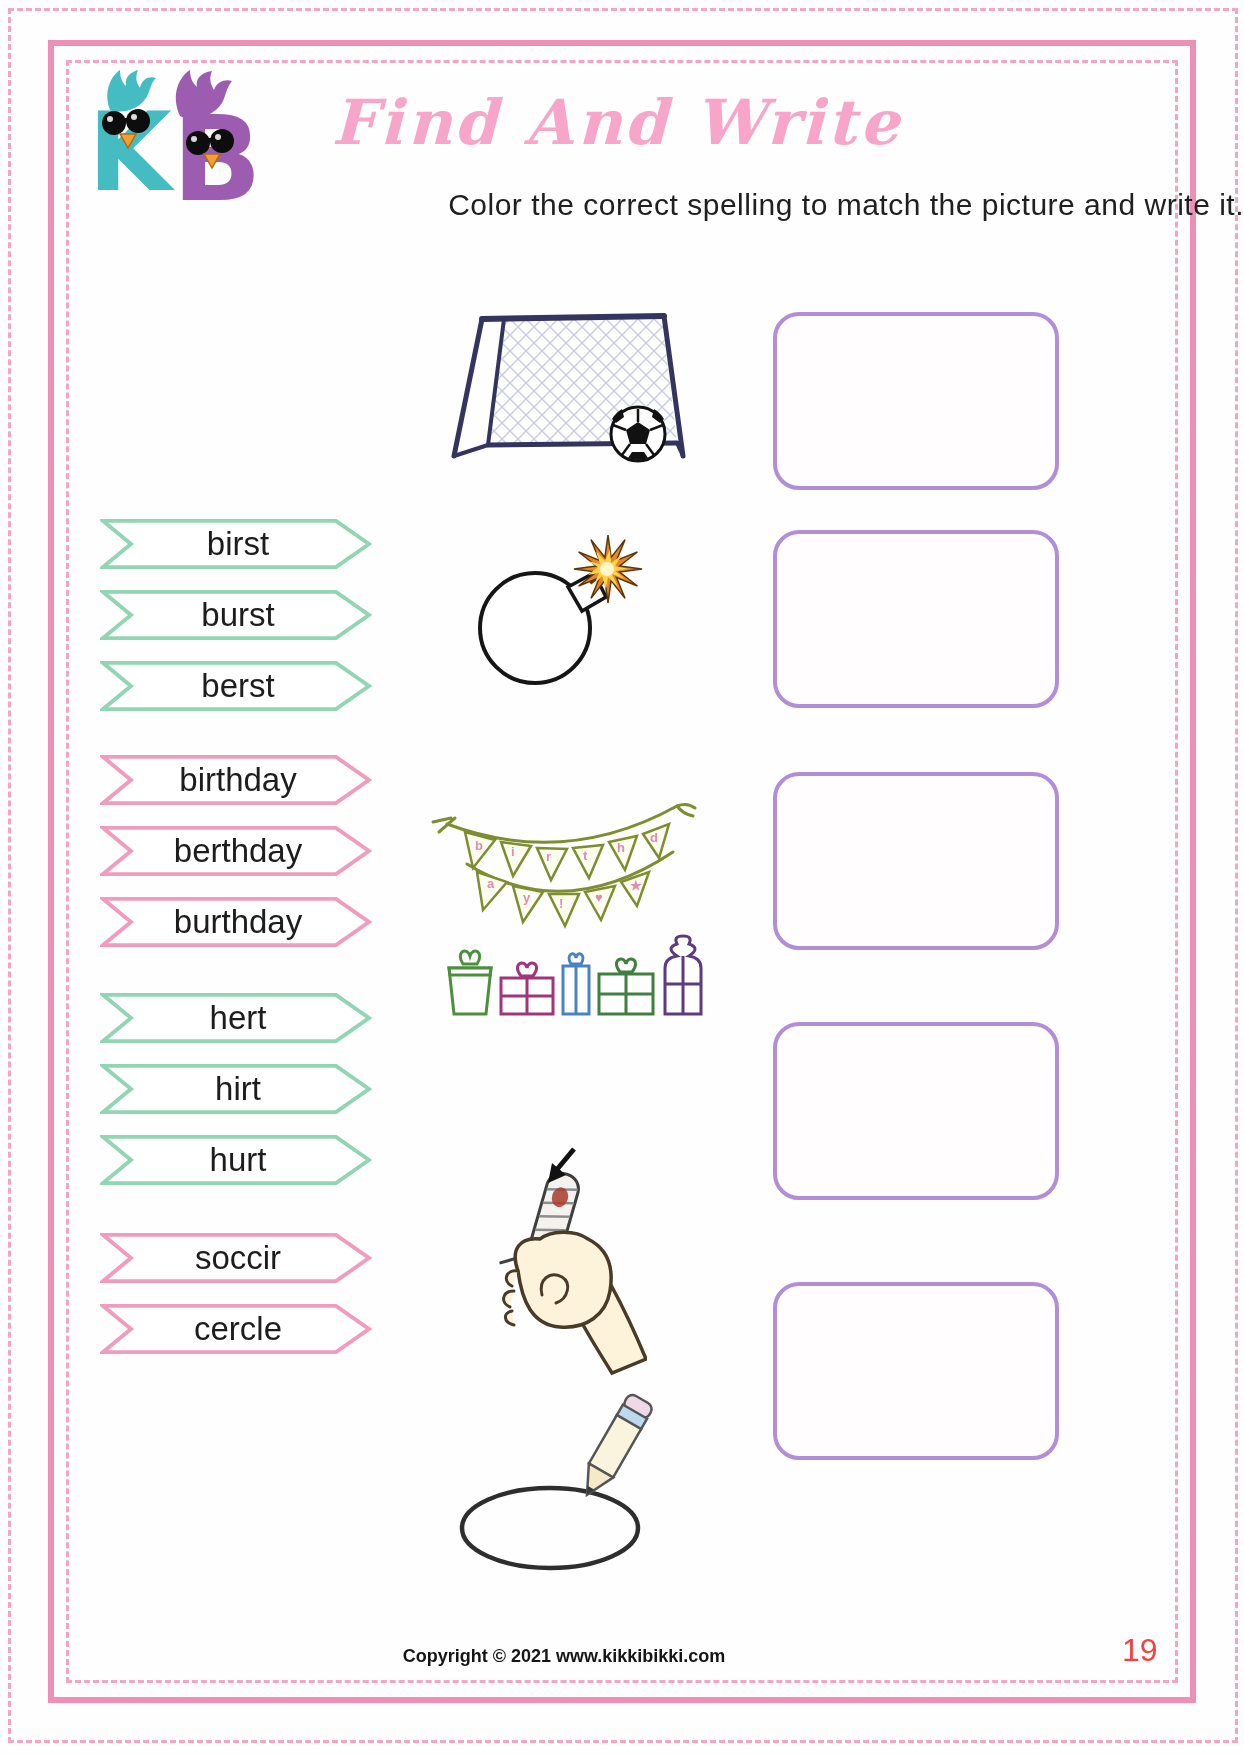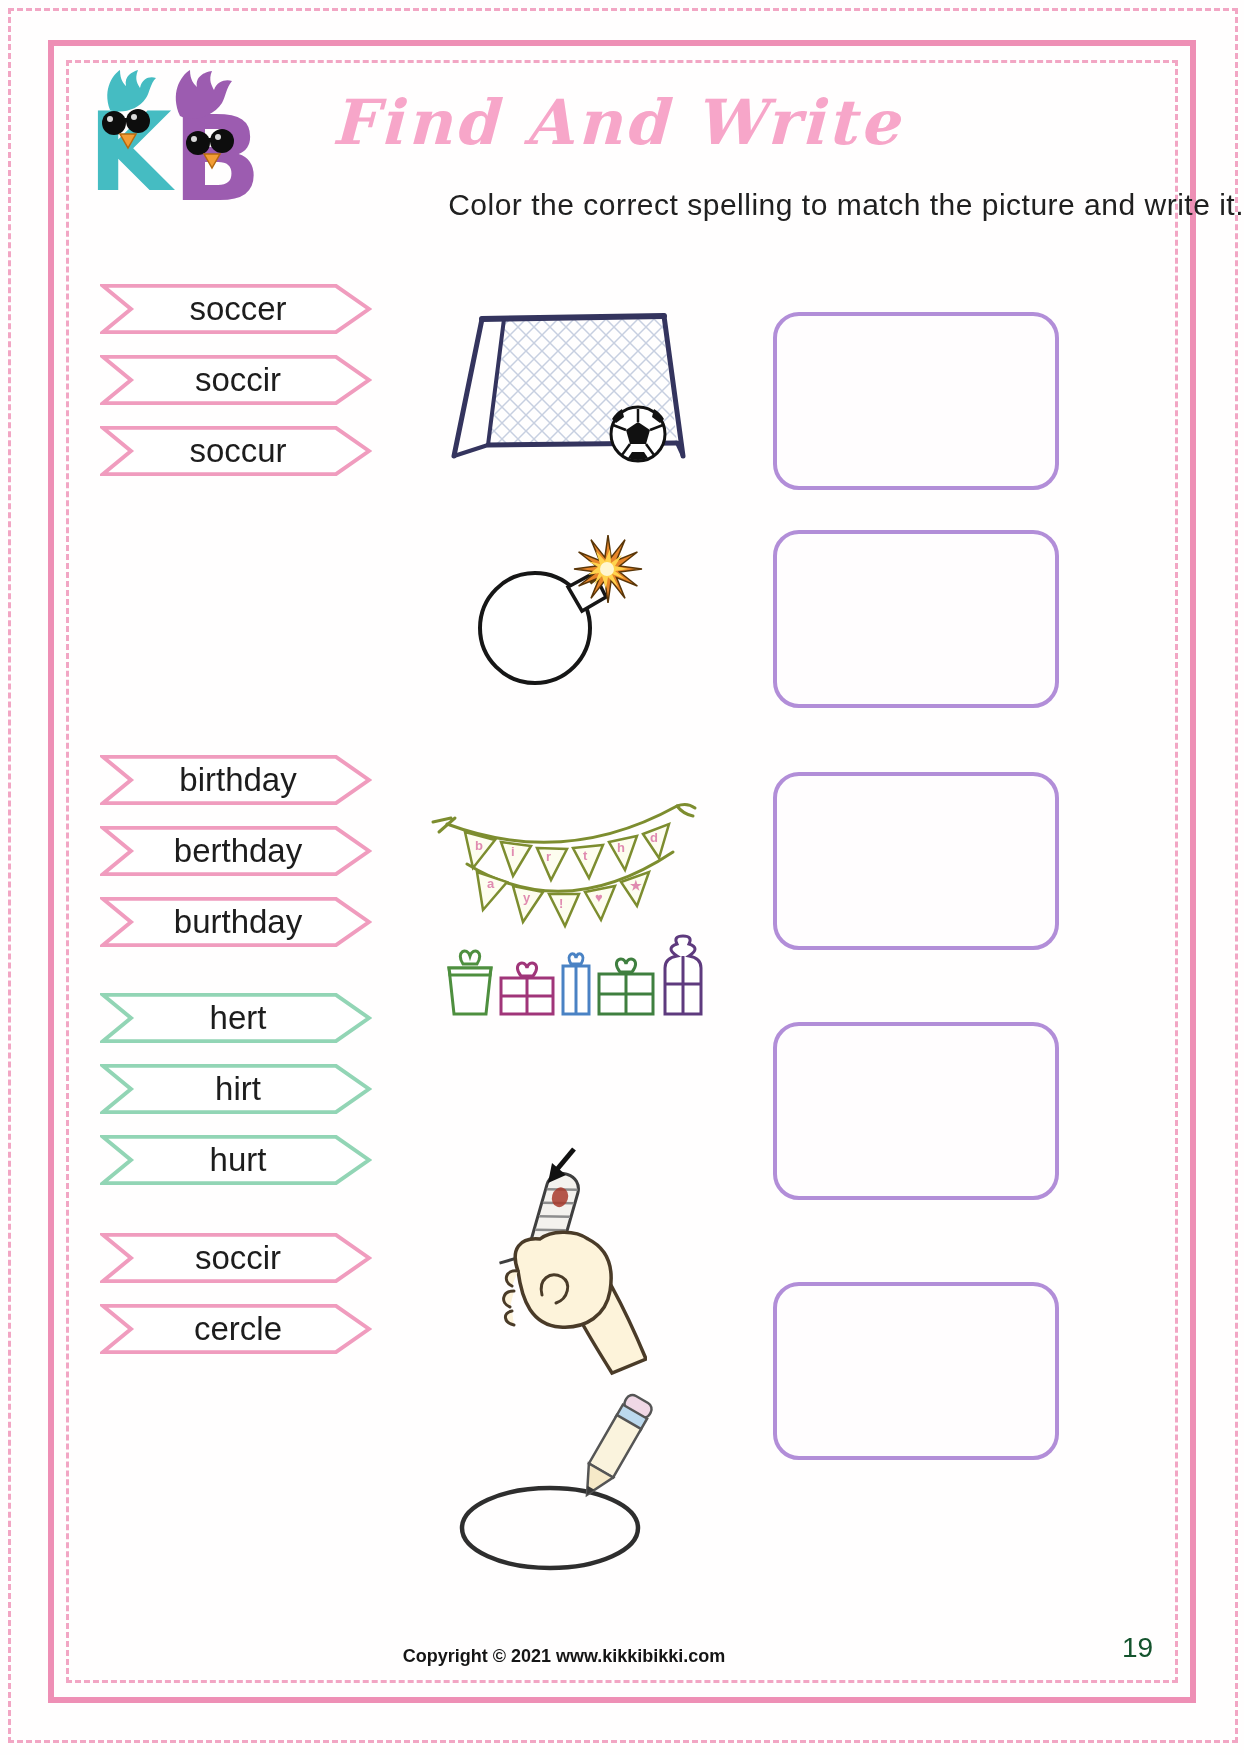--- a/index.html
+++ b/index.html
@@ -41,21 +41,21 @@
     position:absolute; left:773px; width:278px; height:170px;
     border:4px solid #b28ed8; border-radius:26px; background:#fffdfe;
   }
 
   .copyright {
     position:absolute; left:4px; top:1646px; width:1120px; text-align:center;
     font-size:18px; font-weight:600; color:#151515;
   }
   .page-number {
     position:absolute; left:1122px; top:1632px; width:60px;
-    font-size:28px; color:#14532d;
+    font-size:32px; color:#ef4444;
   }
 </style>
 </head>
 <body>
 
 <div class="sheet">
   <div class="border-outer-dash"></div>
   <div class="border-solid"></div>
   <div class="border-inner-dash"></div>
 
@@ -80,40 +80,20 @@
       <rect x="124" y="70" width="14" height="4" fill="#0d0d0d"></rect>
       <circle cx="114" cy="71" r="3" fill="#ffffff" opacity="0.85"></circle>
       <circle cx="138" cy="69" r="3" fill="#ffffff" opacity="0.85"></circle>
     </g>
     <path d="M124,86 L140,86 L132,100 Z" fill="#f29d35" stroke="#b5690f" stroke-width="1.5"></path>
   </svg>
 
   <div class="title">Find And Write</div>
   <div class="instruction">Color the correct spelling to match the picture and write it.</div>
 
-  <div class="word-stack row-pink" style="top:283px">
-    <div class="arrow">
-      <svg viewBox="0 0 272 54" preserveAspectRatio="none">
-          <path d="M3,3 L236,3 L269,27 L236,51 L3,51 L31,27 Z"></path>
-        </svg>
-      <span class="word">soccer</span>
-    </div>
-    <div class="arrow">
-      <svg viewBox="0 0 272 54" preserveAspectRatio="none">
-          <path d="M3,3 L236,3 L269,27 L236,51 L3,51 L31,27 Z"></path>
-        </svg>
-      <span class="word">soccir</span>
-    </div>
-    <div class="arrow">
-      <svg viewBox="0 0 272 54" preserveAspectRatio="none">
-          <path d="M3,3 L236,3 L269,27 L236,51 L3,51 L31,27 Z"></path>
-        </svg>
-      <span class="word">soccur</span>
-    </div>
-  </div>
 
   <svg class="picture" style="left:430px;top:303px;width:270px;height:175px" viewBox="0 0 270 175">
     <defs>
       <pattern id="net" width="16" height="16" patternUnits="userSpaceOnUse">
         <path d="M0,0 L16,16 M16,0 L0,16" stroke="#c7cfe0" stroke-width="1.5" fill="none"></path>
       </pattern>
       <clipPath id="netclip">
           <polygon points="74,16 232,14 247,140 58,142"></polygon>
         </clipPath>
     </defs>
@@ -137,20 +117,40 @@
           <path d="M200,141 L192,152"></path>
           <path d="M196,127 L183,122"></path>
       </g>
       <path d="M198,155 a27,27 0 0 0 20,0 l-4,-6 l-12,0 Z" fill="#111111"></path>
       <path d="M182,116 a27,27 0 0 1 10,-10 l2,8 l-8,6 Z" fill="#111111"></path>
       <path d="M234,116 a27,27 0 0 0 -10,-10 l-2,8 l8,6 Z" fill="#111111"></path>
     </g>
   </svg>
   <div class="answer-box" style="top:312px"></div>
 
+  <div class="word-stack row-teal" style="top:518px">
+    <div class="arrow">
+      <svg viewBox="0 0 272 54" preserveAspectRatio="none">
+          <path d="M3,3 L236,3 L269,27 L236,51 L3,51 L31,27 Z"></path>
+        </svg>
+      <span class="word">birst</span>
+    </div>
+    <div class="arrow">
+      <svg viewBox="0 0 272 54" preserveAspectRatio="none">
+          <path d="M3,3 L236,3 L269,27 L236,51 L3,51 L31,27 Z"></path>
+        </svg>
+      <span class="word">burst</span>
+    </div>
+    <div class="arrow">
+      <svg viewBox="0 0 272 54" preserveAspectRatio="none">
+          <path d="M3,3 L236,3 L269,27 L236,51 L3,51 L31,27 Z"></path>
+        </svg>
+      <span class="word">berst</span>
+    </div>
+  </div>
 
   <svg class="picture" style="left:450px;top:523px;width:205px;height:170px" viewBox="0 0 205 170">
     <circle cx="85" cy="105" r="55" fill="#ffffff" stroke="#161616" stroke-width="4"></circle>
     <polygon points="118,64 144,50 156,74 132,88" fill="#ffffff" stroke="#161616" stroke-width="3.5"></polygon>
     <path d="M140,60 L153,50" stroke="#59400f" stroke-width="4" fill="none"></path>
     <polygon points="192,46 169.6,49.1 187.4,63 166.5,54.5 175,75.4 161.1,57.6 158,80 154.9,57.6 141,75.4 149.5,54.5 128.6,63 146.4,49.1 124,46 146.4,42.9 128.6,29 149.5,37.5 141,16.6 154.9,34.4 158,12 161.1,34.4 175,16.6 166.5,37.5 187.4,29 169.6,42.9" fill="#e8862a" stroke="#5a3608" stroke-width="1.5"></polygon>
     <polygon points="178,46 165,48 175,56 162,51 168,64 158,54 156,66 152,53 144,62 149,50 138,52 148,44 138,38 150,41 146,28 155,38 160,26 161,40 172,32 165,43" fill="#ffd34d"></polygon>
     <circle cx="157" cy="46" r="7" fill="#fff6cf"></circle>
   </svg>
   <div class="answer-box" style="top:530px"></div>

